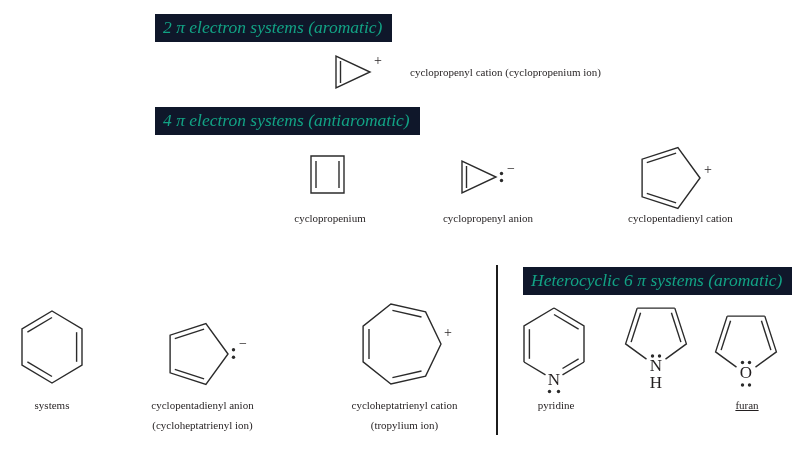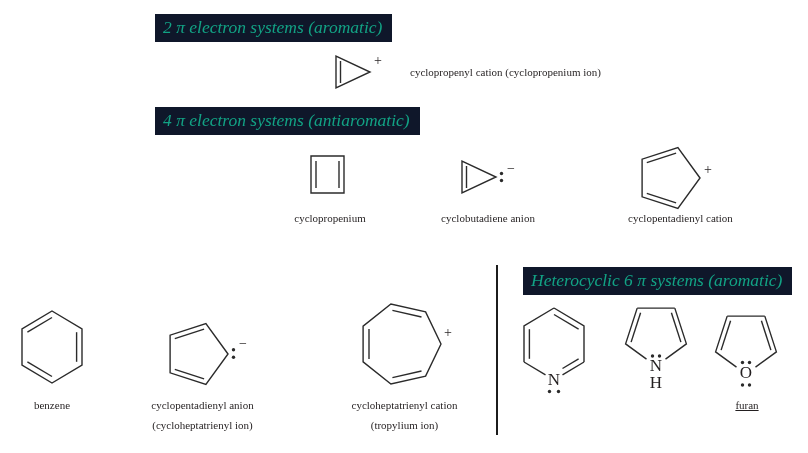--- a/index.html
+++ b/index.html
@@ -40,38 +40,38 @@
   </svg>
   <div class="struct-label" style="left:255px;top:208px;width:150px;">cyclopropenium</div>
 
   <svg class="struct" style="left:454px;top:152px;" width="66" height="52" viewBox="0 0 66 52">
     <path d="M8,9 L8,41 L42,25 Z"></path>
     <line x1="12.5" y1="14" x2="12.5" y2="36"></line>
     <circle cx="47.5" cy="21.5" r="1.7"></circle>
     <circle cx="47.5" cy="28.5" r="1.7"></circle>
     <text class="charge" x="53" y="21">−</text>
   </svg>
-  <div class="struct-label" style="left:408px;top:208px;width:160px;">cyclobutadiene anion</div>
+  <div class="struct-label" style="left:408px;top:208px;width:160px;">cyclopropenyl anion</div>
 
   <svg class="struct" style="left:628px;top:140px;" width="92" height="78" viewBox="0 0 92 78">
     <path d="M72,38 L49.9,7.6 L14.1,19.2 L14.1,56.8 L49.9,68.4 Z"></path>
     <line x1="48.1" y1="13.1" x2="18.8" y2="22.6"></line>
     <line x1="18.8" y1="53.4" x2="48.1" y2="62.9"></line>
     <text class="charge" x="76" y="34">+</text>
   </svg>
   <div class="struct-label" style="left:593px;top:208px;width:175px;">cyclopentadienyl cation</div>
 
 
   <svg class="struct" style="left:12px;top:304px;" width="80" height="92" viewBox="0 0 80 92">
     <path d="M40,7 L70,25 L70,61 L40,79 L10,61 L10,25 Z"></path>
     <line x1="40" y1="13.5" x2="15.4" y2="28.2"></line>
     <line x1="64.6" y1="28.2" x2="64.6" y2="57.8"></line>
     <line x1="40" y1="72.5" x2="15.4" y2="57.8"></line>
   </svg>
-  <div class="struct-label" style="left:2px;top:395px;width:100px;">benzene</div>
+  <div class="struct-label" style="left:2px;top:395px;width:100px;">systems</div>
 
   <svg class="struct" style="left:156px;top:316px;" width="100" height="78" viewBox="0 0 100 78">
     <path d="M72,38 L49.9,7.6 L14.1,19.2 L14.1,56.8 L49.9,68.4 Z"></path>
     <line x1="48.1" y1="13.1" x2="18.8" y2="22.6"></line>
     <line x1="18.8" y1="53.4" x2="48.1" y2="62.9"></line>
     <circle cx="77.5" cy="33.8" r="1.7"></circle>
     <circle cx="77.5" cy="41.2" r="1.7"></circle>
     <text class="charge" x="83" y="32">−</text>
   </svg>
   <div class="struct-label" style="left:110px;top:395px;width:185px;">
@@ -100,20 +100,21 @@
     <path d="M38,6 L8,24 L8,60"></path>
     <line x1="68" y1="60" x2="46.5" y2="72.9"></line>
     <line x1="8" y1="60" x2="29.5" y2="72.9"></line>
     <line x1="13.4" y1="27.2" x2="13.4" y2="56.8"></line>
     <line x1="38" y1="12.5" x2="62.6" y2="27.2"></line>
     <line x1="62.6" y1="56.8" x2="46.5" y2="66.5"></line>
     <text class="atom" x="38" y="83">N</text>
     <circle cx="33.5" cy="89.5" r="1.7"></circle>
     <circle cx="42.5" cy="89.5" r="1.7"></circle>
   </svg>
+  <div class="struct-label" style="left:506px;top:395px;width:100px;">pyridine</div>
 
   <svg class="struct" style="left:622px;top:296px;" width="70" height="104" viewBox="0 0 70 104">
     <path d="M15.2,12.1 L52.8,12.1"></path>
     <path d="M52.8,12.1 L64.4,47.9 L43.5,63.1"></path>
     <path d="M15.2,12.1 L3.6,47.9 L24.5,63.1"></path>
     <line x1="49.4" y1="16.8" x2="58.9" y2="46.1"></line>
     <line x1="18.6" y1="16.8" x2="9.1" y2="46.1"></line>
     <circle cx="30.5" cy="60" r="1.7"></circle>
     <circle cx="37.5" cy="60" r="1.7"></circle>
     <text class="atom" x="34" y="75">N</text>

